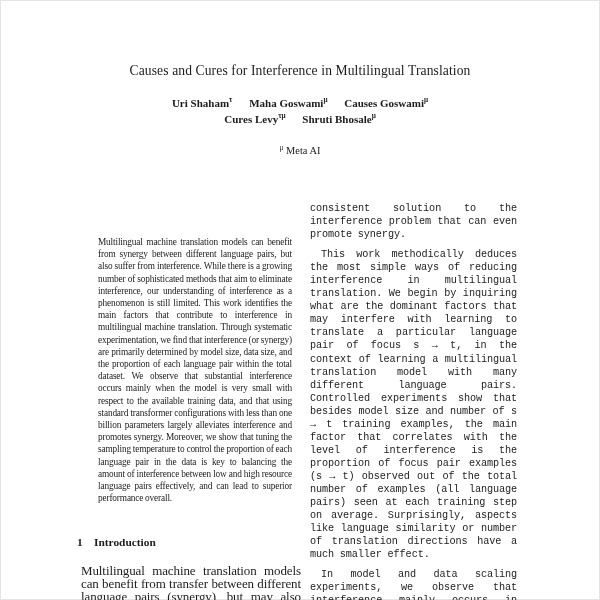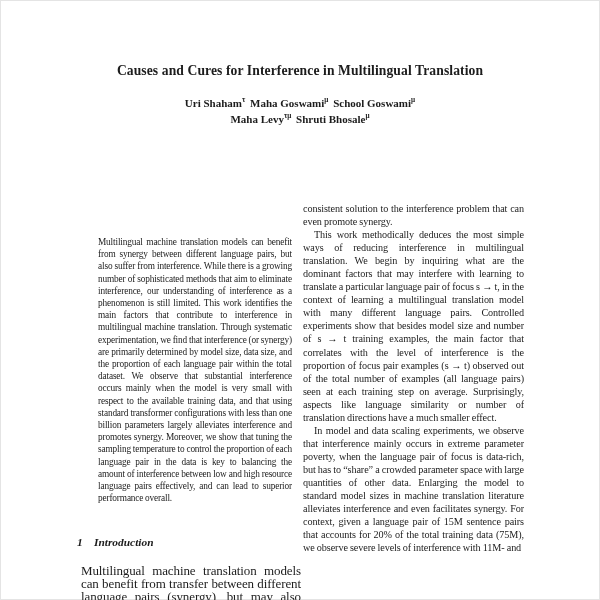--- a/index.html
+++ b/index.html
@@ -4,76 +4,77 @@
 <style>
   html,body { margin:0; padding:0; background:#ffffff; }
   body { width:600px; height:600px; overflow:hidden; }
   .page {
     position:relative; width:600px; height:600px; background:#ffffff;
     font-family:"Liberation Serif","DejaVu Serif",serif; color:#1c1c1c;
     outline:1px solid #e4e4e4; outline-offset:-1px;
   }
   .title {
     position:absolute; top:63px; left:0; width:600px; text-align:center;
-    font-size:13.6px; font-weight:bold; margin:0; letter-spacing:0.1px;
+    font-size:13.6px; font-weight:normal; margin:0; letter-spacing:0.1px;
   }
   .authors { position:absolute; top:96px; left:0; width:600px; text-align:center;
     font-weight:bold; font-size:11px; }
   .author-row { height:15.5px; line-height:15.5px; }
-  .author { margin:0 1px; white-space:nowrap; }
+  .author { margin:0 7px; white-space:nowrap; }
   .sup { font-size:7.2px; vertical-align:super; line-height:0; }
   .affils { position:absolute; top:143px; left:0; width:600px; text-align:center;
     font-size:10.4px; }
   .affil-row { height:15.5px; line-height:15.5px; }
 
   .col-left { position:absolute; left:77px; top:0; width:220px; height:600px; }
   .abstract-heading { position:absolute; top:202px; left:0; width:220px;
     text-align:center; font-size:11.2px; font-weight:bold; }
   .abstract-text {
     position:absolute; top:228px; left:13px; width:194px; height:300px; overflow:hidden;
     font-size:9.3px; line-height:12.2px; text-align:justify; margin:8px;
     letter-spacing:-0.15px; word-spacing:-0.4px; hyphens:auto;
   }
   .section-heading { position:absolute; top:536px; left:0; width:220px;
-    font-size:11.4px; font-weight:bold; white-space:nowrap;font-style:italic; }
+    font-size:11.4px; font-weight:bold; white-space:nowrap; }
   .section-heading .num { display:inline-block; width:17px; }
   .intro-text {
     position:absolute; top:560px; left:0; width:220px;
     font-size:13px; line-height:13.05px; text-align:justify; margin:4px;
     letter-spacing:-0.1px; word-spacing:-0.3px; hyphens:auto;
   }
   .col-right { position:absolute; left:303px; top:0; width:221px; height:600px;
     overflow:hidden; }
   .bodyp {
-    font-size:10.2px; line-height:13.05px; text-align:justify; margin:0;
-    letter-spacing:-0.1px; word-spacing:-0.3px; hyphens:auto;
+    font-size:10.2px; line-height:13.05px; text-align:justify; margin:7px;
+    letter-spacing:-0.1px; word-spacing:-0.3px; hyphens:auto;font-family:Liberation Mono, monospace;
   }
   .bodyp.first { margin-top:202px; }
   .bodyp.indent { text-indent:11px; }
 </style>
 </head>
 <body>
 
 <div class="page">
 
   <h1 class="title">Causes and Cures for Interference in Multilingual Translation</h1>
 
   <div class="authors">
     <div class="author-row">
       <span class="author"><span>Uri Shaham</span><span class="sup">τ</span></span>
       <span class="author"><span>Maha Goswami</span><span class="sup">μ</span></span>
-      <span class="author"><span>School Goswami</span><span class="sup">μ</span></span>
+      <span class="author"><span>Causes Goswami</span><span class="sup">μ</span></span>
     </div>
     <div class="author-row">
-      <span class="author"><span>Maha Levy</span><span class="sup">τμ</span></span>
+      <span class="author"><span>Cures Levy</span><span class="sup">τμ</span></span>
       <span class="author"><span>Shruti Bhosale</span><span class="sup">μ</span></span>
     </div>
   </div>
 
   <div class="affils">
+    <div class="affil-row"><span class="sup">μ</span> <span>Meta AI</span></div>
   </div>
 
   <div class="col-left">
     <p class="abstract-text">Multilingual machine translation models can benefit from synergy between different language pairs, but also suffer from interference. While there is a growing number of sophisticated methods that aim to eliminate interference, our understanding of interference as a phenomenon is still limited. This work identifies the main factors that contribute to interference in multilingual machine translation. Through systematic experimentation, we find that interference (or synergy) are primarily determined by model size, data size, and the proportion of each language pair within the total dataset. We observe that substantial interference occurs mainly when the model is very small with respect to the available training data, and that using standard transformer configurations with less than one billion parameters largely alleviates interference and promotes synergy. Moreover, we show that tuning the sampling temperature to control the proportion of each language pair in the data is key to balancing the amount of interference between low and high resource language pairs effectively, and can lead to superior performance overall.</p>
     <div class="section-heading"><span class="num">1</span><span>Introduction</span></div>
     <p class="intro-text">Multilingual machine translation models can benefit from transfer between different language pairs (synergy), but may also suffer from interference</p>
   </div>
 
   <div class="col-right">
     <p class="bodyp first">consistent solution to the interference problem that can even promote synergy.</p>

